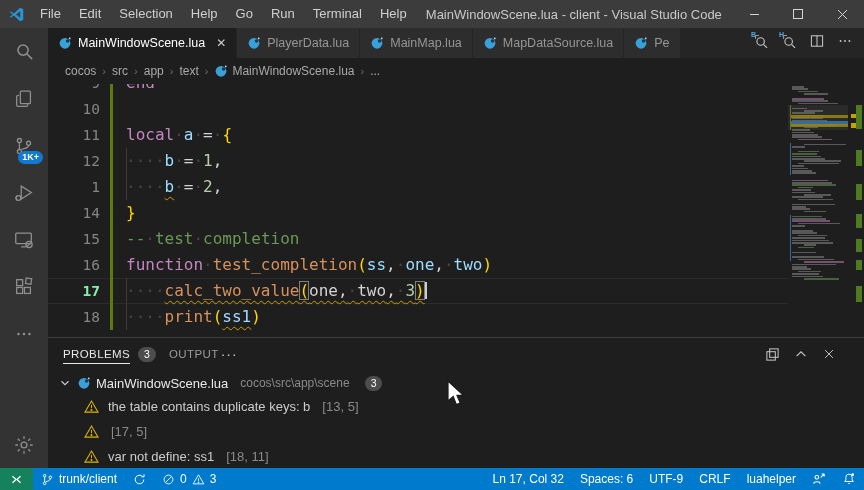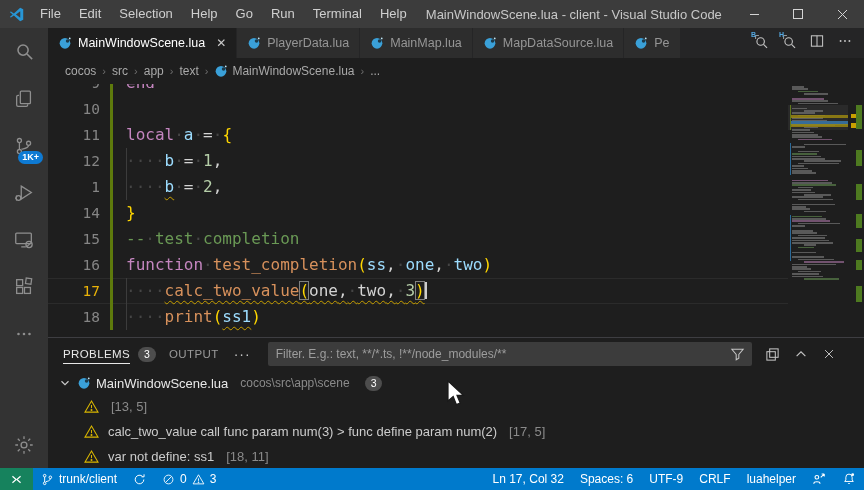--- a/index.html
+++ b/index.html
@@ -33,21 +33,21 @@
   .tab-action .mini-letter{position:absolute;top:1px;left:3px;font-size:7px;color:#53a7e0;font-weight:bold;}
   .breadcrumbs{height:26px;display:flex;align-items:center;padding-left:17px;color:#a9a9a9;font-size:12px;gap:6px;background:#1e1e1e;}
   .crumb-sep{color:#6e6e6e;font-size:11px;}
   .crumb{display:flex;align-items:center;gap:4px;}
   
   .editor{flex:1;position:relative;overflow:hidden;background:#1e1e1e;}
   .lines{position:absolute;left:0;top:-14px;right:76px;}
   .line{display:flex;height:26px;line-height:26px;font-family:"DejaVu Sans Mono",monospace;font-size:16px;white-space:pre;}
   .line.current{box-shadow:inset 0 1px 0 #2b2b2b, inset 0 -1px 0 #2b2b2b;}
   .ln{width:62px;flex:none;text-align:right;padding-right:10px;color:#858585;font-size:14.5px;box-sizing:border-box;font-family:"DejaVu Sans Mono",monospace;}
-  .line.current .ln{color:#eab308;}
+  .line.current .ln{color:#86efac;font-weight:bold;}
   .chbar{width:3px;flex:none;}
   .chbar.changed{background:#5e7a0c;}
   .code{flex:1;min-width:0;padding-left:13px;position:relative;}
   .ig{position:absolute;left:13px;top:0;bottom:0;border-left:1px solid #3c3c3c;}
   .tk-kw{color:#c586c0}.tk-var{color:#9cdcfe}.tk-num{color:#b5cea8}.tk-op{color:#d4d4d4}
   .tk-brace{color:#ffd700}.tk-fn{color:#d7915c}.tk-comment{color:#6a9955}.tk-plain{color:#d4d4d4}
   .sq{text-decoration:underline;text-decoration-style:wavy;text-decoration-color:#c8a000;text-decoration-thickness:1px;text-underline-offset:4px;}
   .boxed{outline:1px solid #808080;outline-offset:-1px;}
   .ws{color:#454545;}
   .caret{display:inline-block;width:2px;height:17px;background:#cccccc;vertical-align:-3px;}
@@ -55,21 +55,21 @@
   .minimap{position:absolute;top:0;right:0;bottom:0;width:76px;}
   .mm-canvas{position:absolute;left:2px;top:0;bottom:0;width:58px;overflow:hidden;}
   .mm-bar{position:absolute;height:1.7px;background:rgba(205,205,205,.34);}
   .mm-band{position:absolute;left:0;width:58px;}
   .mm-slider{position:absolute;left:0;width:60px;background:rgba(121,121,121,.14);}
   .mm-edge{position:absolute;width:2.5px;left:-2px;}
   .ruler{position:absolute;right:0;top:0;bottom:0;width:14px;}
   .ruler-mark{position:absolute;}
   
   .panel{height:131px;box-sizing:border-box;border-top:1px solid #3e3e42;display:flex;flex-direction:column;background:#1e1e1e;}
-  .panel-header{height:32px;flex:none;display:flex;align-items:center;padding:0 20px 0 15px;gap:13px;}
+  .panel-header{height:32px;flex:none;display:flex;align-items:center;padding:0 20px 0 15px;}
   .ptab{height:100%;display:flex;align-items:center;gap:8px;color:#9a9a9a;font-size:11.5px;letter-spacing:.4px;}
   .ptab .plbl{padding:4px 0 3px;border-bottom:1px solid transparent;}
   .ptab.active{color:#e7e7e7;}
   .ptab.active .plbl{border-bottom-color:#e7e7e7;}
   .pbadge{background:#4d4d4d;color:#fff;font-size:10.5px;border-radius:10px;padding:1.5px 6px;letter-spacing:0;}
   .pmore{color:#c5c5c5;font-size:14px;letter-spacing:1px;margin-left:2px;}
   .filterbox{flex:1;max-width:498px;height:24px;background:#3c3c3c;border-radius:2px;display:flex;align-items:center;position:relative;margin-left:4px;}
   .filterbox input{flex:1;background:transparent;border:0;outline:0;color:#cccccc;font-size:12px;padding:0 28px 0 8px;font-family:"Liberation Sans",sans-serif;}
   .filterbox input::placeholder{color:#9d9d9d;opacity:1;}
   .filter-funnel{position:absolute;right:7px;top:4px;color:#c5c5c5;}
@@ -427,26 +427,20 @@
           <div id="panel-tabs" style="display:flex;align-items:stretch;height:100%;gap:13px;">
               <div class="ptab active">
                 <span class="plbl">PROBLEMS</span>
                 <span class="pbadge">3</span>
               </div>
               <div class="ptab">
                 <span class="plbl">OUTPUT</span>
               </div>
             </div>
           <div class="pmore">···</div>
-          <div class="filterbox">
-            <input placeholder="Filter. E.g.: text, **/*.ts, !**/node_modules/**" style="">
-            <svg class="filter-funnel" width="15" height="15" viewBox="0 0 16 16">
-                <path d="M2 3.5 h12 l-4.6 5.4 v4 l-2.8 1.8 v-5.8 Z" fill="none" stroke="currentColor" stroke-width="1.1"></path>
-              </svg>
-          </div>
           <div class="panel-actions">
             <svg width="15" height="15" viewBox="0 0 16 16">
                 <rect x="5" y="2" width="9" height="9" fill="none" stroke="currentColor" stroke-width="1.1"></rect>
                 <rect x="2" y="5" width="9" height="9" fill="none" stroke="currentColor" stroke-width="1.1"></rect>
               </svg>
             <svg width="14" height="14" viewBox="0 0 16 16">
                 <path d="M3 10.5 L8 5.5 L13 10.5" fill="none" stroke="currentColor" stroke-width="1.3"></path>
               </svg>
             <svg width="14" height="14" viewBox="0 0 16 16">
                 <path d="M3.5 3.5 L12.5 12.5 M12.5 3.5 L3.5 12.5" stroke="currentColor" stroke-width="1.1"></path>
@@ -466,29 +460,29 @@
               <span class="gfile">MainWindowScene.lua</span>
               <span class="gpath">cocos\src\app\scene</span>
               <span class="pbadge gcount">3</span>
             </div>
             <div class="prow witem">
               <svg width="15" height="15" viewBox="0 0 16 16" fill="none" stroke="#d9b600" stroke-width="1.1">
                 <path d="M8 2.2 L15 14 H1 Z"></path>
                 <line x1="8" y1="6.4" x2="8" y2="9.8"></line>
                 <circle cx="8" cy="11.8" r="0.55" fill="#d9b600"></circle>
               </svg>
+              <span class="wmsg">the table contains duplicate keys: b</span>
               <span class="wloc">[13, 5]</span>
             </div>
             <div class="prow witem">
               <svg width="15" height="15" viewBox="0 0 16 16" fill="none" stroke="#d9b600" stroke-width="1.1">
                 <path d="M8 2.2 L15 14 H1 Z"></path>
                 <line x1="8" y1="6.4" x2="8" y2="9.8"></line>
                 <circle cx="8" cy="11.8" r="0.55" fill="#d9b600"></circle>
               </svg>
-              <span class="wmsg">calc_two_value call func param num(3) &gt; func define param num(2)</span>
               <span class="wloc">[17, 5]</span>
             </div>
             <div class="prow witem">
               <svg width="15" height="15" viewBox="0 0 16 16" fill="none" stroke="#d9b600" stroke-width="1.1">
                 <path d="M8 2.2 L15 14 H1 Z"></path>
                 <line x1="8" y1="6.4" x2="8" y2="9.8"></line>
                 <circle cx="8" cy="11.8" r="0.55" fill="#d9b600"></circle>
               </svg>
               <span class="wmsg">var not define: ss1</span>
               <span class="wloc">[18, 11]</span>

